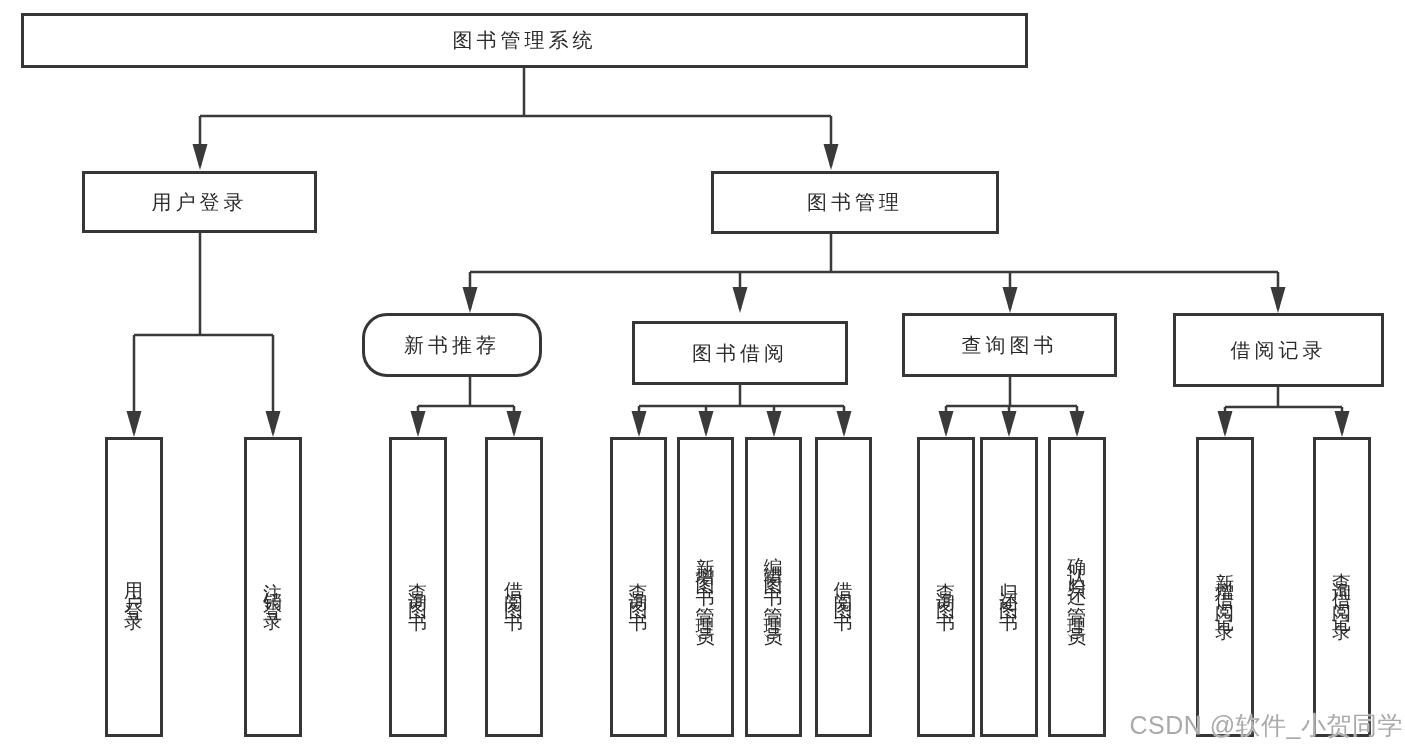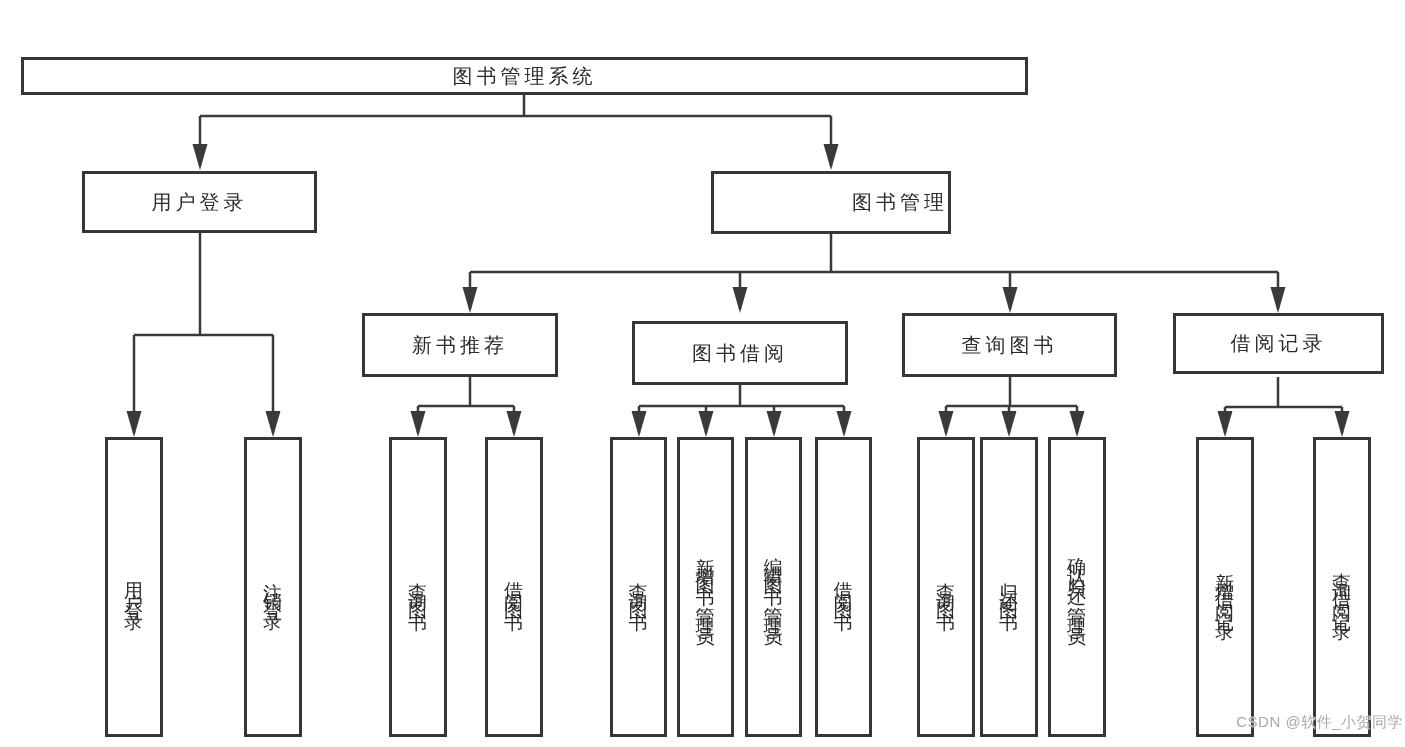--- a/index.html
+++ b/index.html
@@ -34,23 +34,23 @@
     writing-mode:vertical-rl;
     text-orientation:mixed;
     font-size:19px;
     letter-spacing:10px;
     color:#2b2b2b;
     line-height:1;
   }
   #watermark{
     position:absolute;
     right:2px;
-    bottom:15px;
+    bottom:5px;
     z-index:3;
-    font-size:15px;
+    font-size:25px;
     color:#a9a9a9;
     letter-spacing:0.5px;
     text-shadow:0 0 2px #ffffff,0 0 1px #ffffff;
     white-space:nowrap;
   }
 </style>
 </head>
 <body>
 
 <div id="stage">
@@ -88,41 +88,41 @@
       <path d="M766.5 411 L781.5 411 L774 437 Z"></path>
       <path d="M836.5 411 L851.5 411 L844 437 Z"></path>
       <path d="M938.5 411 L953.5 411 L946 437 Z"></path>
       <path d="M1001.5 411 L1016.5 411 L1009 437 Z"></path>
       <path d="M1069.5 411 L1084.5 411 L1077 437 Z"></path>
       <path d="M1217.5 411 L1232.5 411 L1225 437 Z"></path>
       <path d="M1334.5 411 L1349.5 411 L1342 437 Z"></path>
     </g>
   </svg>
 
-  <div class="node" style="left:21px;top:13px;width:1007px;height:38px;margin-top:44px;">
+  <div class="node" style="left:21px;top:13px;width:1007px;height:55px;">
     <span class="h-label">图书管理系统</span>
   </div>
 
   <div class="node" style="left:82px;top:171px;width:235px;height:62px;">
     <span class="h-label">用户登录</span>
   </div>
-  <div class="node" style="left:711px;top:171px;width:240px;height:63px;justify-content:flex-end;">
+  <div class="node" style="left:711px;top:171px;width:288px;height:63px;">
     <span class="h-label">图书管理</span>
   </div>
 
-  <div class="node" style="left:362px;top:313px;width:196px;height:64px;">
+  <div class="node" style="left:362px;top:313px;width:180px;height:64px;border-radius:25px;">
     <span class="h-label">新书推荐</span>
   </div>
   <div class="node" style="left:632px;top:321px;width:216px;height:64px;">
     <span class="h-label">图书借阅</span>
   </div>
   <div class="node" style="left:902px;top:313px;width:215px;height:64px;">
     <span class="h-label">查询图书</span>
   </div>
-  <div class="node" style="left:1173px;top:313px;width:211px;height:61px;">
+  <div class="node" style="left:1173px;top:313px;width:211px;height:74px;">
     <span class="h-label">借阅记录</span>
   </div>
 
   <div class="node leaf" style="left:105px;width:58px;">
     <span class="v-label">用户登录</span>
   </div>
   <div class="node leaf" style="left:244px;width:58px;">
     <span class="v-label">注销登录</span>
   </div>
 

